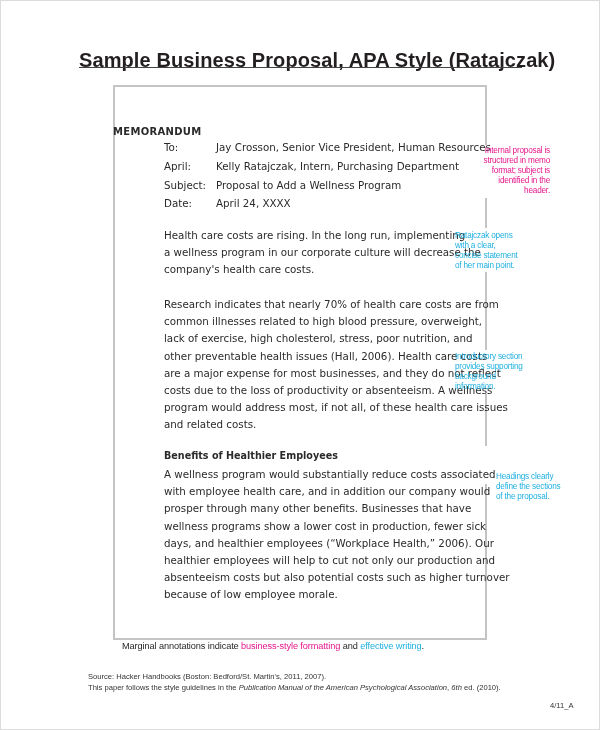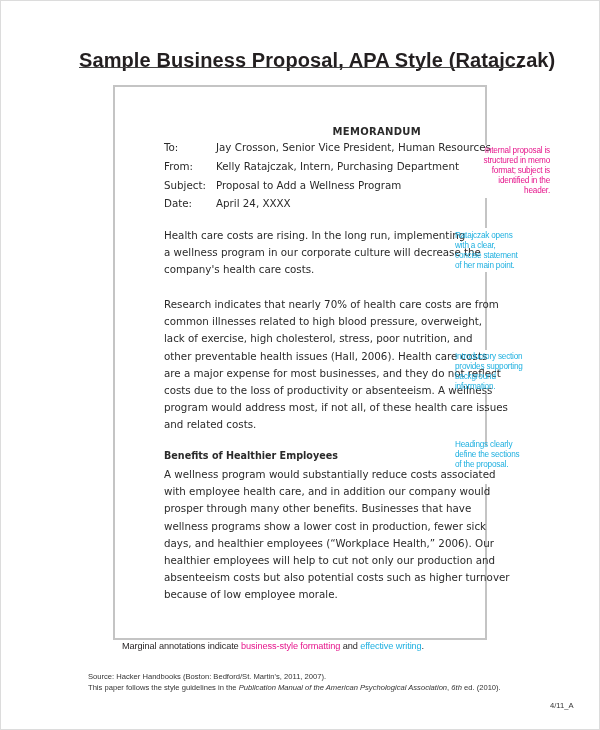--- a/index.html
+++ b/index.html
@@ -4,21 +4,21 @@
   <style>
     html, body { margin: 0; padding: 0; background: #ffffff; }
     body { width: 600px; height: 730px; position: relative; overflow: hidden; font-family: "Liberation Sans", sans-serif; color: #231f20; }
     .page-frame { position: absolute; left: 0; top: 0; width: 598px; height: 728px; border: 1px solid #dcdcdc; }
     .doc-title { position: absolute; left: 79px; top: 49px; font-family: "Liberation Sans", sans-serif; font-weight: bold; font-size: 20px; color: #231f20; letter-spacing: 0.1px; }
     .title-rule { position: absolute; left: 79px; top: 67px; width: 443px; height: 0; border-top: 1px solid #444; }
     .memo-box { position: absolute; left: 113px; top: 85px; width: 372px; height: 555px; border: 2px solid #c4c4c4; border-right: none; box-sizing: border-box; }
     .memo-top-right { position: absolute; left: 485px; top: 85px; width: 2px; height: 2px; background: #c4c4c4; }
     .vline { position: absolute; left: 485px; width: 2px; background: #c4c4c4; }
     .mono { font-family: "DejaVu Sans", sans-serif; font-size: 10.3px; color: #2a2a2a; }
-    .memo-heading { position: absolute; left: 113px; width: 308px; top: 126px; text-align: right; font-family: "DejaVu Sans", sans-serif; font-weight: bold; font-size: 10px; letter-spacing: 0.3px; color: #2a2a2a; }
+    .memo-heading { position: absolute; left: 113px; width: 308px; top: 126px; text-align: left; font-family: "DejaVu Sans", sans-serif; font-weight: bold; font-size: 10px; letter-spacing: 0.3px; color: #2a2a2a; }
     .memo-row { position: absolute; left: 164px; height: 14px; }
     .memo-label { position: absolute; left: 0; width: 60px; }
     .memo-value { position: absolute; left: 52px; white-space: nowrap; }
     .para { position: absolute; left: 164px; width: 300px; line-height: 17.2px; }
     .para-line { display: block; white-space: nowrap; }
     .section-heading { position: absolute; left: 164px; top: 450px; font-family: "DejaVu Sans", sans-serif; font-weight: bold; font-size: 9.6px; color: #2a2a2a; }
     .annot { position: absolute; left: 455px; font-family: "Liberation Sans", sans-serif; font-size: 8.2px; line-height: 10px; width: 95px; letter-spacing: -0.2px; }
     .annot-line { display: block; white-space: nowrap; }
     .pink { color: #e6168c; text-align: right; }
     .cyan { color: #1fb0e0; }
@@ -43,21 +43,21 @@
 <div class="vline" style="top:394px;height:52px;"></div>
 <div class="vline" style="top:484px;height:156px;"></div>
 
 <div class="memo-heading">MEMORANDUM</div>
 
 <div class="memo-row mono" style="top:141px;">
   <span class="memo-label">To:</span>
   <span class="memo-value">Jay Crosson, Senior Vice President, Human Resources</span>
 </div>
 <div class="memo-row mono" style="top:160px;">
-  <span class="memo-label">From:</span>
+  <span class="memo-label">April:</span>
   <span class="memo-value">Kelly Ratajczak, Intern, Purchasing Department</span>
 </div>
 <div class="memo-row mono" style="top:179px;">
   <span class="memo-label">Subject:</span>
   <span class="memo-value">Proposal to Add a Wellness Program</span>
 </div>
 <div class="memo-row mono" style="top:197px;">
   <span class="memo-label">Date:</span>
   <span class="memo-value">April 24, XXXX</span>
 </div>
@@ -104,21 +104,21 @@
   <span class="annot-line">with a clear,</span>
   <span class="annot-line">concise statement</span>
   <span class="annot-line">of her main point.</span>
 </div>
 <div class="annot cyan" style="top:352px;">
   <span class="annot-line">Introductory section</span>
   <span class="annot-line">provides supporting</span>
   <span class="annot-line">background</span>
   <span class="annot-line">information.</span>
 </div>
-<div class="annot cyan" style="top:440px;">
+<div class="annot cyan" style="top:472px;margin-left:41px;">
   <span class="annot-line">Headings clearly</span>
   <span class="annot-line">define the sections</span>
   <span class="annot-line">of the proposal.</span>
 </div>
 
 <div class="legend">
   <span>Marginal annotations indicate </span><span class="pink">business-style formatting</span><span> and </span><span class="cyan">effective writing</span><span>.</span>
 </div>
 
 <div class="source" style="top:672px;">Source: Hacker Handbooks (Boston: Bedford/St. Martin's, 2011, 2007).</div>

